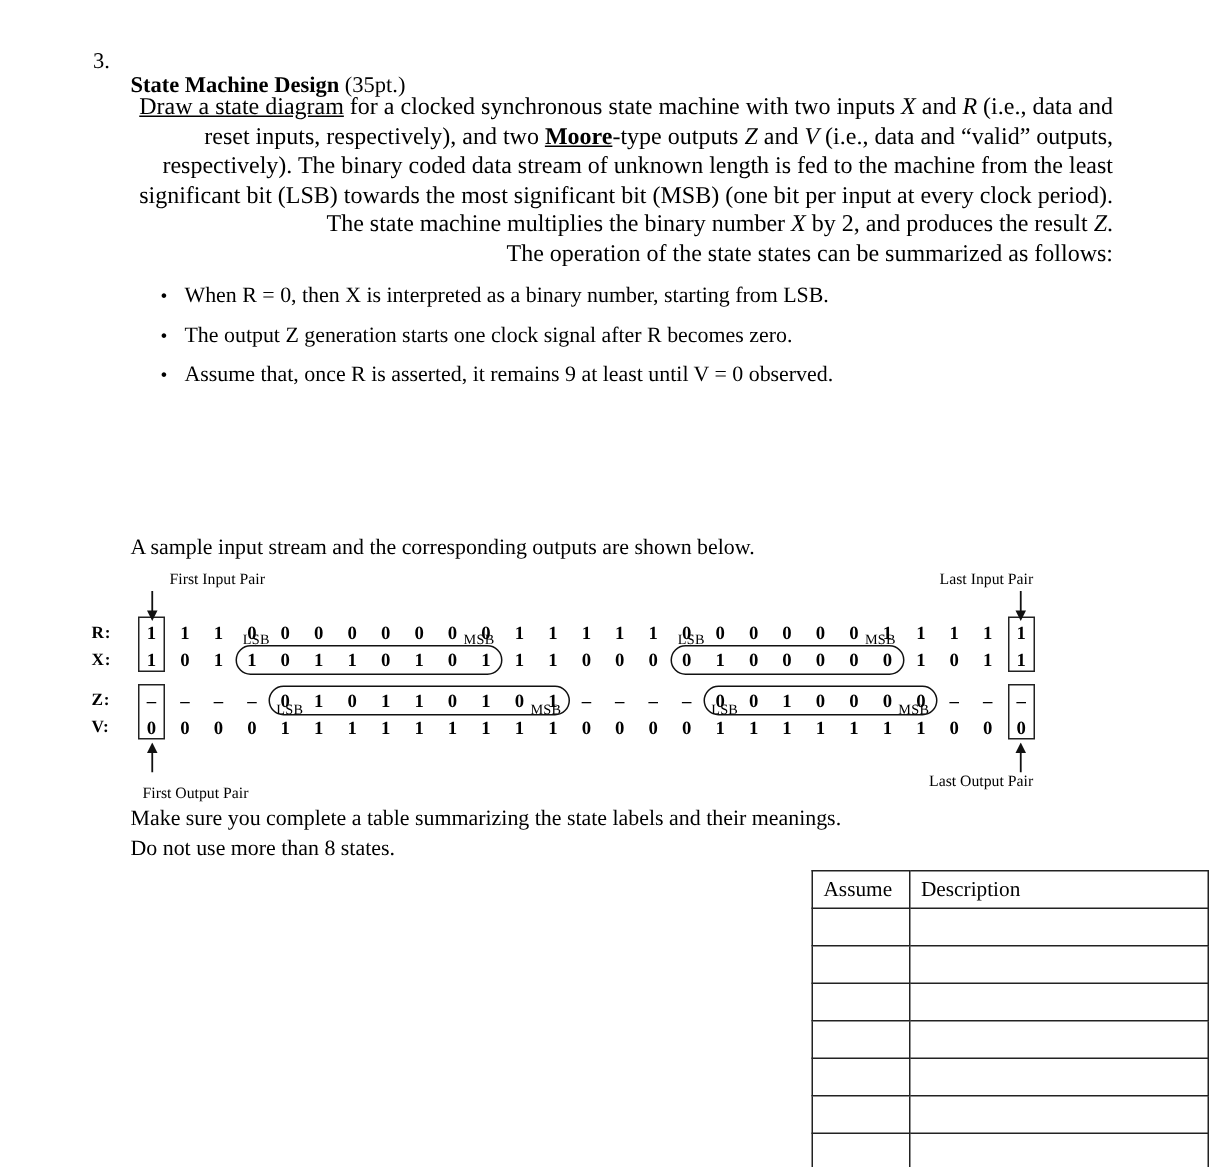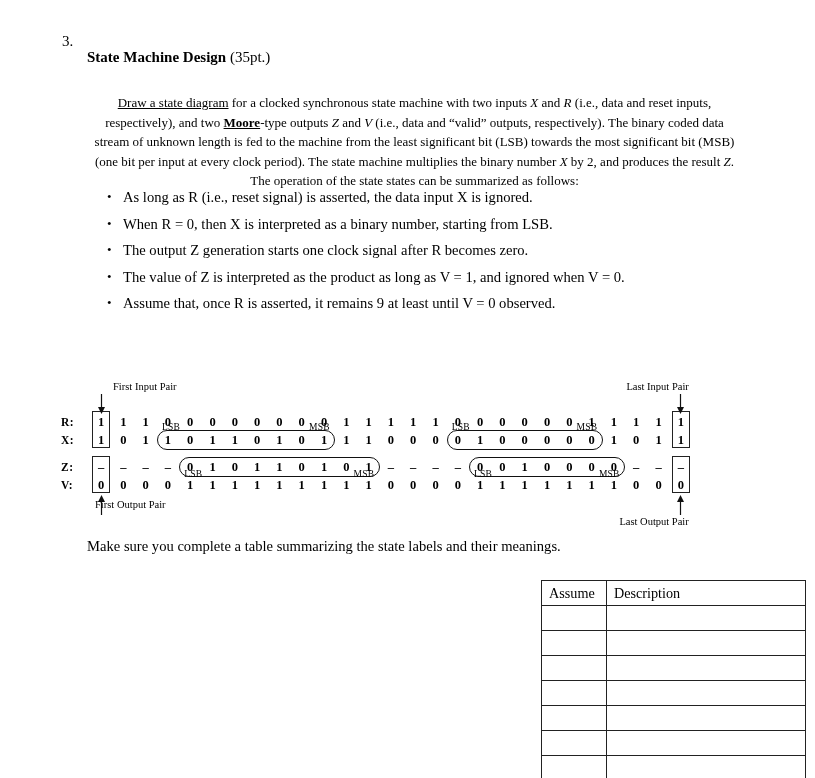--- a/index.html
+++ b/index.html
@@ -21,23 +21,22 @@
   .qtitle{
     position:absolute;left:87px;top:33px;
     font-size:15px;
     margin-top:16px;
   }
   .qtitle b{font-weight:bold;}
 
   
   .para{
     position:absolute;left:87px;top:62px;width:655px;
-    font-size:13px;line-height:19.6px;
-    text-align:center;
-    margin-top:31px;
+    font-size:16px;line-height:19.6px;
+    text-align:right;
   }
   .u{text-decoration:underline;}
   .bu{font-weight:bold;text-decoration:underline;}
   .mi{font-family:"Liberation Serif","DejaVu Serif",serif;font-style:italic;}
 
   
   .bullets{
     position:absolute;left:105px;top:188px;width:640px;
     font-size:14.6px;line-height:19px;
   }
@@ -128,27 +127,26 @@
     <span>(35pt.)</span>
   </div>
 
   <div class="para">
     <span class="u">Draw a state diagram</span><span> for a clocked synchronous state machine with two inputs </span><span class="mi">X</span><span> and </span><span class="mi">R</span><span> (i.e., data and reset inputs, respectively), and two </span><span class="bu">Moore</span><span>-type outputs </span><span class="mi">Z</span><span> and </span><span class="mi">V</span><span> (i.e., data and “valid” outputs, respectively).  The binary coded data stream of unknown length is fed to the machine from the least significant bit (LSB) towards the most significant bit (MSB) (one bit per input at every clock period).  The state machine multiplies the binary number </span><span class="mi">X</span><span> by 2, and produces the result </span><span class="mi">Z</span><span>.</span>
     <br>
     <span>The operation of the state states can be summarized as follows:</span>
   </div>
 
   <div class="bullets">
-    <div class="bl">As long as R (i.e., reset signal) is asserted, the data input X is ignored.</div>
     <div class="bl">When R = 0, then X is interpreted as a binary number, starting from LSB.</div>
     <div class="bl">The output Z generation starts one clock signal after R becomes zero.</div>
-    <div class="bl">The value of Z is interpreted as the product as long as V = 1, and ignored when V = 0.</div>
     <div class="bl">Assume that, once R is asserted, it remains 9 at least until V = 0 observed.</div>
   </div>
 
+  <div class="sample">A sample input stream and the corresponding outputs are shown below.</div>
 
   <div class="diagram" id="diagram">
       <div class="rowlabel" style="left: 61px; top: 416px;">R:</div>
       <div class="rowlabel" style="left: 61px; top: 434px;">X:</div>
       <div class="rowlabel" style="left: 61px; top: 461px;">Z:</div>
       <div class="rowlabel" style="left: 61px; top: 479px;">V:</div>
       <div class="bitcell" style="left: 94px; top: 415px;">1</div>
       <div class="bitcell" style="left: 116.3px; top: 415px;">1</div>
       <div class="bitcell" style="left: 138.6px; top: 415px;">1</div>
       <div class="bitcell" style="left: 160.9px; top: 415px;">0</div>
@@ -283,26 +281,27 @@
       <svg class="arrow" width="13" height="20" style="left: 94.5px; top: 495px;">
         <line x1="6.5" x2="6.5" y1="20" y2="6" stroke="#111" stroke-width="1.2"></line>
         <polygon points="6.5,0 3,7 10,7" fill="#111"></polygon>
       </svg>
       <svg class="arrow" width="13" height="20" style="left: 674.3px; top: 495px;">
         <line x1="6.5" x2="6.5" y1="20" y2="6" stroke="#111" stroke-width="1.2"></line>
         <polygon points="6.5,0 3,7 10,7" fill="#111"></polygon>
       </svg>
       <div class="ptr-label" style="top: 381px; left: 113px;">First Input Pair</div>
       <div class="ptr-label" style="top: 381px; left: 0px; width: 688.8px; text-align: right;">Last Input Pair</div>
-      <div class="ptr-label" style="top: 499px; left: 95px; text-align: center;">First Output Pair</div>
+      <div class="ptr-label" style="top: 524px; left: 95px; text-align: center;">First Output Pair</div>
       <div class="ptr-label" style="top: 516px; left: 0px; width: 688.8px; text-align: right;">Last Output Pair</div>
     </div>
 
   <div class="closing">
     <div>Make sure you complete a table summarizing the state labels and their meanings.</div>
+    <div>Do not use more than 8 states.</div>
   </div>
 
   <table class="ltable" id="ltable">
     <thead>
       <tr>
         <th class="c1">Assume</th>
         <th class="c2">Description</th>
       </tr>
     </thead>
     <tbody id="ltable-body">

